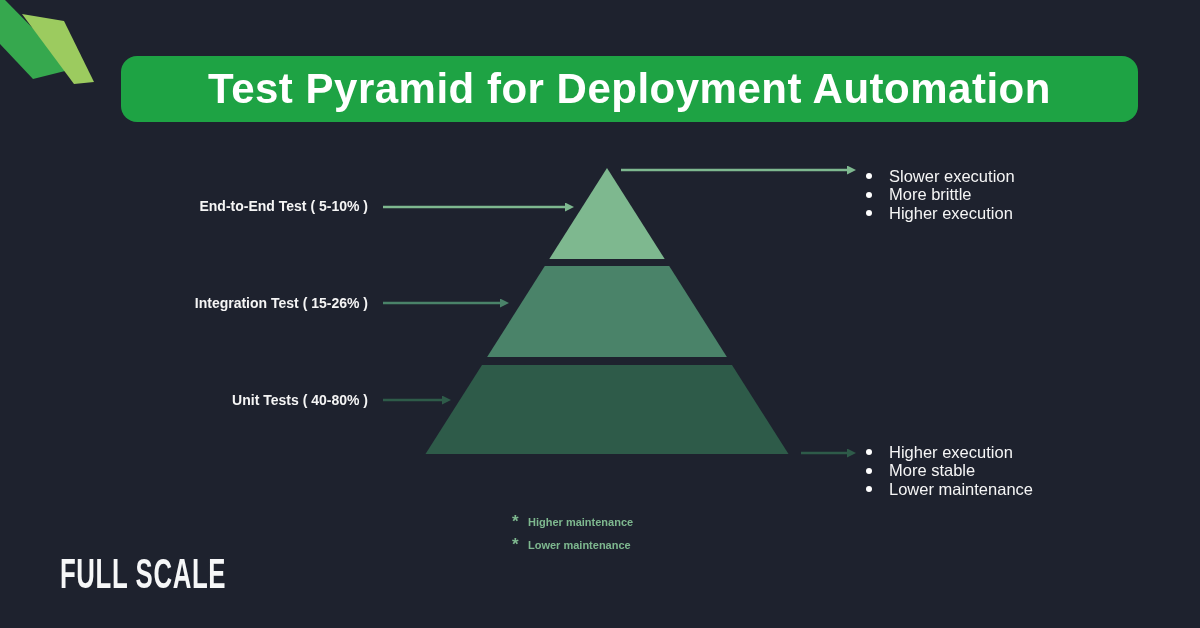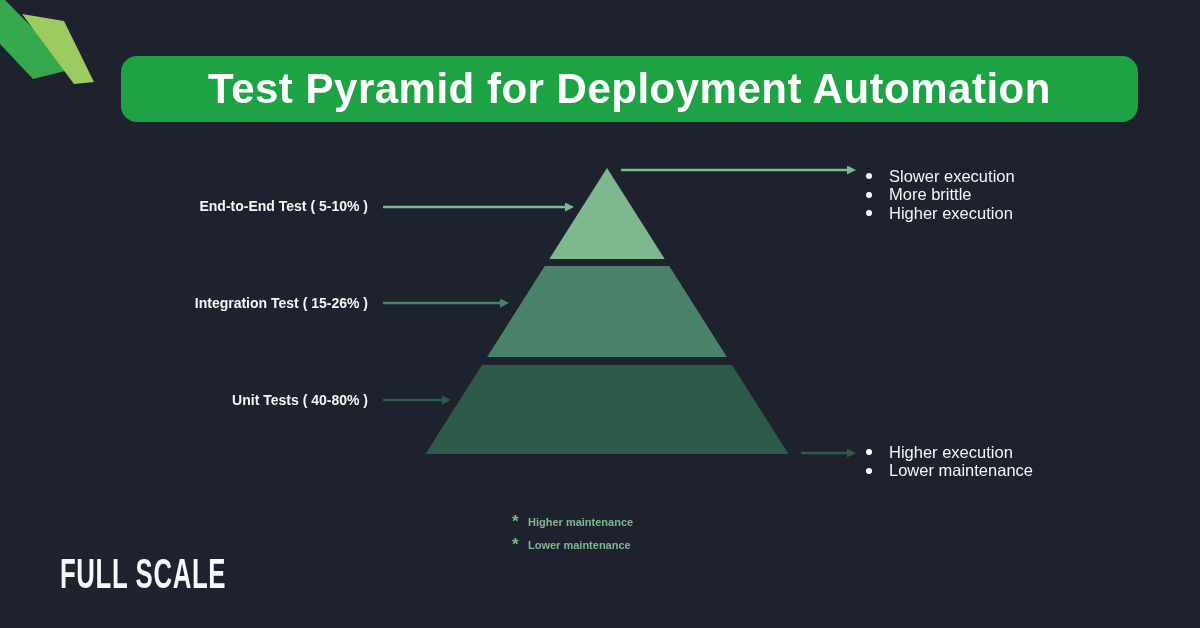--- a/index.html
+++ b/index.html
@@ -127,20 +127,24 @@
     </div>
   </div>
 
   <div class="bullets bottom">
     <div class="bullet-row">
       <span class="bullet-dot"></span>
       <span class="bullet-text">Higher execution</span>
     </div>
     <div class="bullet-row">
       <span class="bullet-dot"></span>
+      <span class="bullet-text">More stable</span>
+    </div>
+    <div class="bullet-row">
+      <span class="bullet-dot"></span>
       <span class="bullet-text">Lower maintenance</span>
     </div>
   </div>
 
   <div class="footnotes">
     <div class="footnote-row">
       <span class="footnote-marker">*</span>
       <span class="footnote-text">Higher maintenance</span>
     </div>
     <div class="footnote-row">

